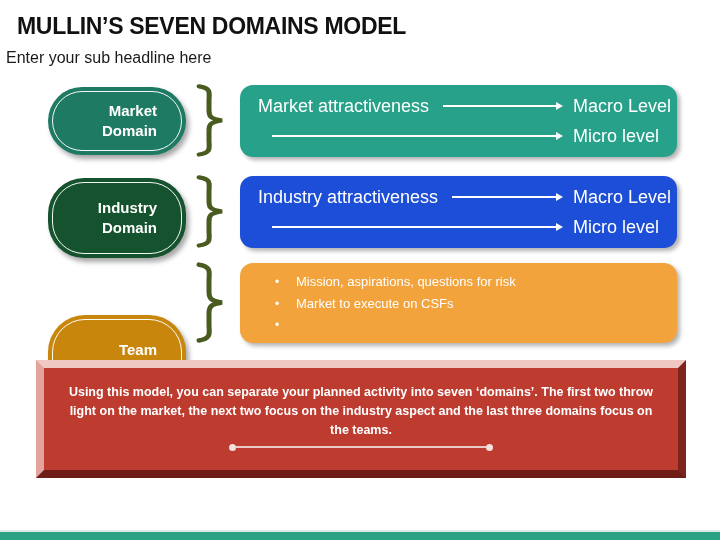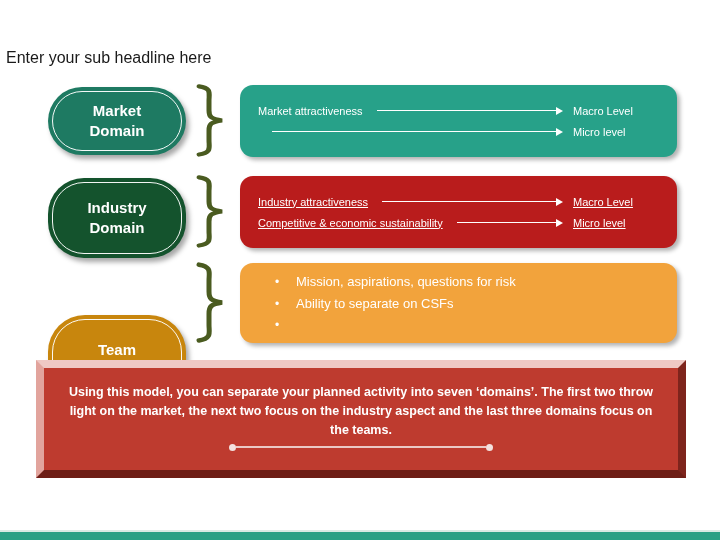--- a/index.html
+++ b/index.html
@@ -22,21 +22,21 @@
     font-size: 16px; color: #1a1a1a;
   }
   .row { position: absolute; left: 0; width: 720px; }
   .row1 { top: 85px; height: 72px; }
   .row2 { top: 176px; height: 72px; }
   .row3 { top: 263px; height: 80px; }
 
   .oval {
     position: absolute; left: 48px; width: 138px;
     display: flex; align-items: center; justify-content: center;
-    text-align: center; color: #fff; font-weight: 700; font-size: 15px;
+    text-align: right; color: #fff; font-weight: 700; font-size: 15px;
     line-height: 20px;
     box-shadow: 3px 4px 5px rgba(0,0,0,0.35);
     outline: 1.5px solid rgba(255,255,255,0.95);
     outline-offset: -5px;
   }
   .oval span { width: 80px; }
   .row1 .oval { top: 2px; height: 68px; background: #1E7A62; border-radius: 36px; }
   .row2 .oval { top: 2px; height: 80px; background: #14532d; border-radius: 36px; }
   .row3 .oval { top: 4px; height: 90px; background: #C8860D; border-radius: 37px; margin-top: 48px; }
 
@@ -46,24 +46,24 @@
   .box {
     position: absolute; left: 240px; width: 437px; height: 100%;
     border-radius: 13px;
     box-shadow: 3px 3px 4px rgba(0,0,0,0.3);
     color: #fff;
     display: flex; flex-direction: column; justify-content: center;
     padding: 6px 20px 6px 18px;
     gap: 9px;
   }
   .row1 .box { background: #27A189; }
-  .row2 .box { background: #b91c1c; text-decoration: underline; }
+  .row2 .box { background: #1d4ed8; }
   .row3 .box { background: #F2A33C; gap: 7px; }
 
-  .item-row { display: flex; align-items: center; font-size: 11px; }
+  .item-row { display: flex; align-items: center; font-size: 18px; }
   .item-label { white-space: nowrap; }
   .arrow { flex: 1; display: flex; align-items: center; margin: 0 10px 0 14px; }
   .arrow-line { flex: 1; height: 1.5px; background: #fff; }
   .arrow-head {
     width: 0; height: 0;
     border-left: 7px solid #fff;
     border-top: 4px solid transparent;
     border-bottom: 4px solid transparent;
   }
   .level { width: 84px; white-space: nowrap; }
@@ -96,20 +96,21 @@
     position: absolute; left: 0; bottom: 0; width: 720px; height: 10px;
     background: #2AA084;
     border-top: 2px solid #D9EAE3;
   }
 </style>
 </head>
 <body>
 
 <div class="slide">
 
+  <div class="title">MULLIN’S SEVEN DOMAINS MODEL</div>
   <div class="subtitle">Enter your sub headline here</div>
 
   <div class="row row1">
     <div class="oval">
       <span>Market Domain</span>
     </div>
     <svg class="brace" viewBox="0 0 42 90" preserveAspectRatio="none">
       <path d="M6,4 C19,6 16,13 16,21 L16,33 C16,41 18,43 29,45 C18,47 16,49 16,57 L16,69 C16,77 19,84 6,86" fill="none" stroke="#4A5B20" stroke-width="5" stroke-linecap="round"></path>
     </svg>
     <div class="box">
@@ -141,21 +142,20 @@
     <div class="box">
       <div class="item-row">
         <span class="item-label">Industry attractiveness</span>
         <span class="arrow">
             <span class="arrow-line"></span>
             <span class="arrow-head"></span>
           </span>
         <span class="level">Macro Level</span>
       </div>
       <div class="item-row">
-        <span class="item-label">Competitive &amp; economic sustainability</span>
         <span class="arrow">
             <span class="arrow-line"></span>
             <span class="arrow-head"></span>
           </span>
         <span class="level">Micro level</span>
       </div>
     </div>
   </div>
 
   <div class="row row3">
@@ -165,21 +165,21 @@
     <svg class="brace" viewBox="0 0 42 90" preserveAspectRatio="none">
       <path d="M6,4 C19,6 16,13 16,21 L16,33 C16,41 18,43 29,45 C18,47 16,49 16,57 L16,69 C16,77 19,84 6,86" fill="none" stroke="#4A5B20" stroke-width="5" stroke-linecap="round"></path>
     </svg>
     <div class="box">
       <div class="bullet-row">
         <span class="bullet-dot">•</span>
         <span>Mission, aspirations, questions for risk</span>
       </div>
       <div class="bullet-row">
         <span class="bullet-dot">•</span>
-        <span>Ability to separate on CSFs</span>
+        <span>Market to execute on CSFs</span>
       </div>
       <div class="bullet-row">
         <span class="bullet-dot">•</span>
       </div>
     </div>
   </div>
 
   <div class="footer-box">
     <div>Using this model, you can separate your planned activity into seven ‘domains’. The first two throw light on the market, the next two focus on the industry aspect and the last three domains focus on the teams.</div>
     <div class="footer-divider">

